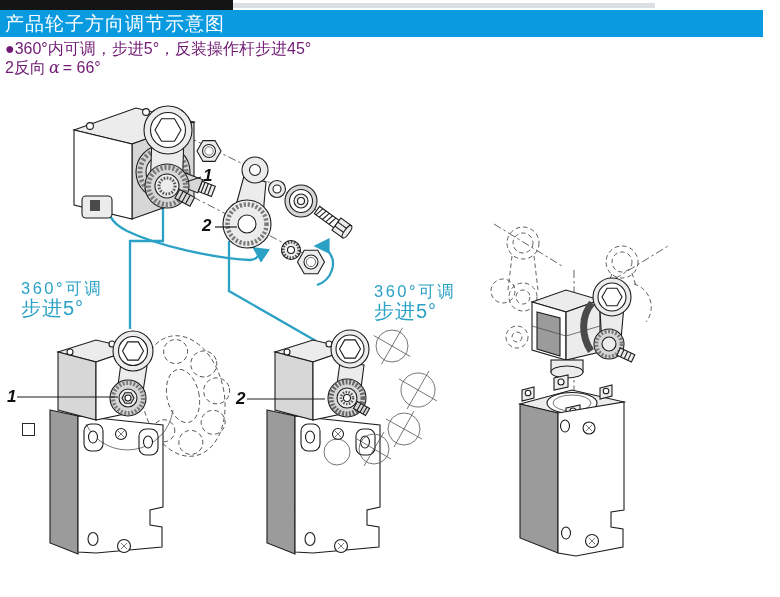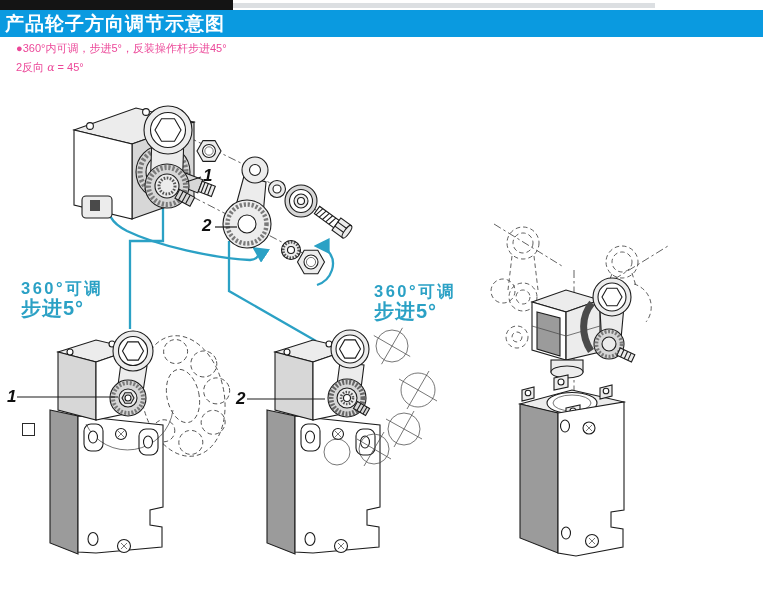--- a/index.html
+++ b/index.html
@@ -2,26 +2,26 @@
 <html><head>
 <meta charset="utf-8">
 <style>
   html,body{margin:0;padding:0}
   body{width:780px;height:597px;position:relative;background:#fff;
        font-family:"Liberation Sans","DejaVu Sans",sans-serif;overflow:hidden}
   .abs{position:absolute}
   #topbar-black{left:0;top:0;width:233px;height:10px;background:#141414}
   #topbar-gray{left:233px;top:3px;width:422px;height:5px;background:#dcdfe2}
   #titlebar{left:0;top:10px;width:763px;height:27px;background:#0a9ae0;color:#fff;
-            font-size:19px;font-weight:bold;line-height:27px;padding-left:5px;
+            font-size:19px;font-weight:normal;line-height:27px;padding-left:5px;
             box-sizing:border-box;letter-spacing:1px}
-  #notes{left:16px;top:39px;color:#ec4899;font-size:11px;line-height:19px}
+  #notes{left:5px;top:39px;color:#701a75;font-size:16px;line-height:19px}
   #notes .row{height:19px;white-space:nowrap}
   .alpha{font-style:italic;padding:0 3px;font-family:"DejaVu Serif","Liberation Serif",serif}
-  .teal-note{color:#2ba1c5;font-weight:bold;font-size:16.5px;line-height:20px;letter-spacing:2.5px}
+  .teal-note{color:#2ba1c5;font-weight:normal;font-size:16.5px;line-height:20px;letter-spacing:2.5px}
   .teal-note .l2{font-size:20px;letter-spacing:1px}
   .callout{font-style:italic;font-weight:bold;font-size:17px;color:#101010;line-height:17px}
   .sq{width:11px;height:11px;border:1.6px solid #2a2a2a}
   svg{position:absolute;left:0;top:0}
   .ol{fill:none;stroke:#1d1d1d;stroke-width:1.1}
   .f0{fill:#ffffff;stroke:#1d1d1d;stroke-width:1.1}
   .f1{fill:#ececec;stroke:#1d1d1d;stroke-width:1.1}
   .f2{fill:#d7d7d7;stroke:#1d1d1d;stroke-width:1.1}
   .f3{fill:#9b9b9b;stroke:#1d1d1d;stroke-width:1.1}
   .axis{fill:none;stroke:#3a3a3a;stroke-width:.8;stroke-dasharray:8 3 2.5 3}
@@ -34,21 +34,21 @@
 <body>
 
 <div class="abs" id="topbar-black"></div>
 <div class="abs" id="topbar-gray"></div>
 <div class="abs" id="titlebar">
   <span>产品轮子方向调节示意图</span>
 </div>
 
 <div class="abs" id="notes">
   <div class="row">●360°内可调，步进5°，反装操作杆步进45°</div>
-  <div class="row"><span>2反向</span><span class="alpha">α</span><span>= 45°</span></div>
+  <div class="row"><span>2反向</span><span class="alpha">α</span><span>= 66°</span></div>
 </div>
 
 <svg width="780" height="597" viewBox="0 0 780 597">
   <defs>
     <marker id="arr" markerWidth="7" markerHeight="7" refX="5.5" refY="3.5" orient="auto">
       <path d="M0,0 L7,3.5 L0,7 z" fill="#2ba1c5"></path>
     </marker>
   </defs>
 
   <g>

